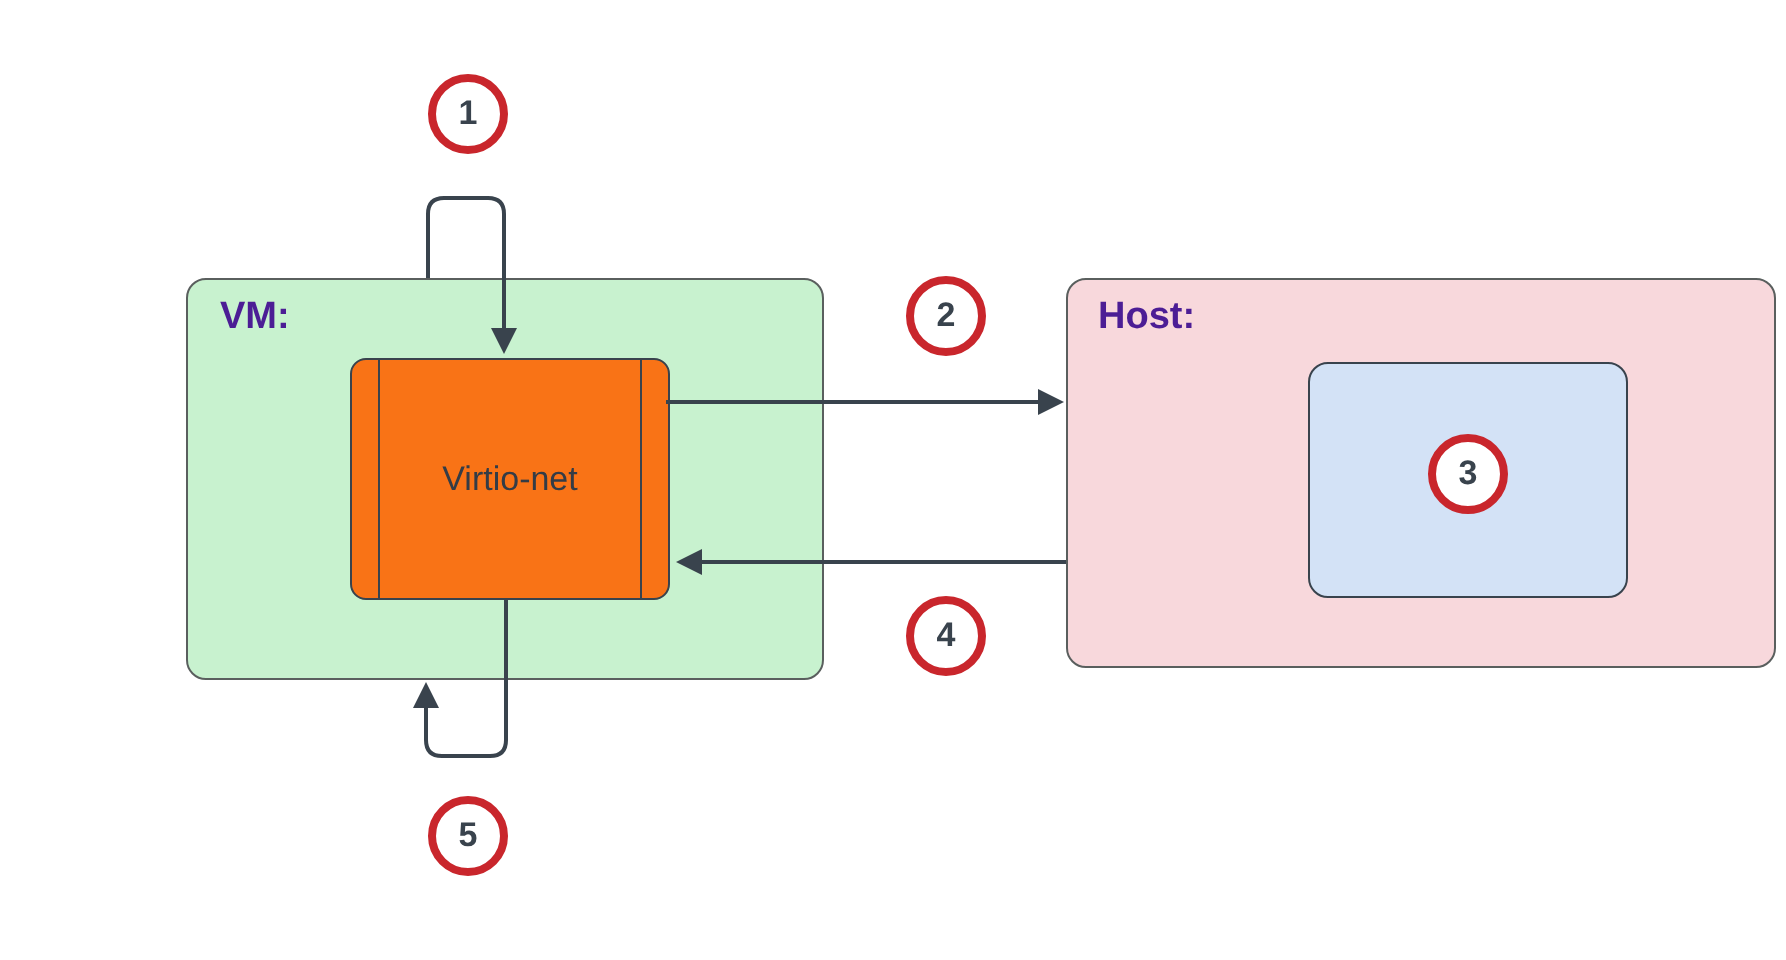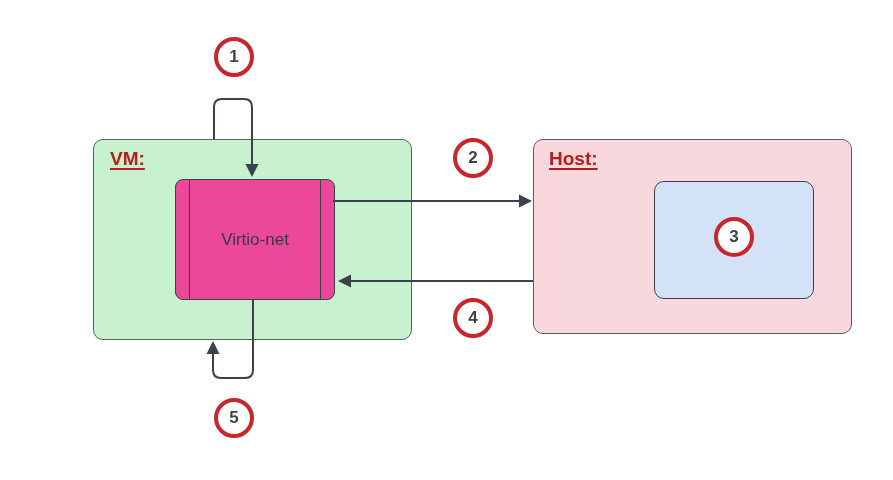--- a/index.html
+++ b/index.html
@@ -22,41 +22,40 @@
     border-radius: 10px;
     box-sizing: border-box;
   }
   .vm-box {
     left: 93px; top: 139px;
     width: 319px; height: 201px;
     background: #c8f2cf;
   }
   .host-box {
     left: 533px; top: 139px;
-    width: 319px; height: 195px;
+    width: 355px; height: 195px;
     background: #f8d8dc;
   }
   .group-title {
     position: absolute;
     font-size: 19px;
     font-weight: bold;
-    color: #b91c1c;
-    text-decoration: underline;
+    color: #4c1d95;
     text-underline-offset: 3px;
     text-decoration-thickness: 2px;
   }
   .vm-title  { left: 16px; top: 8px; }
   .host-title{ left: 15px; top: 8px; }
 
   
   .device-box {
     position: absolute;
     left: 81px; top: 39px;            
     width: 160px; height: 121px;
-    background: #ec4899;
+    background: #f97316;
     border: 1.6px solid #39434d;
     border-radius: 8px;
     box-sizing: border-box;
     display: flex;
     align-items: center;
     justify-content: center;
   }
   .device-label {
     font-size: 17px;
     color: #343c46;

